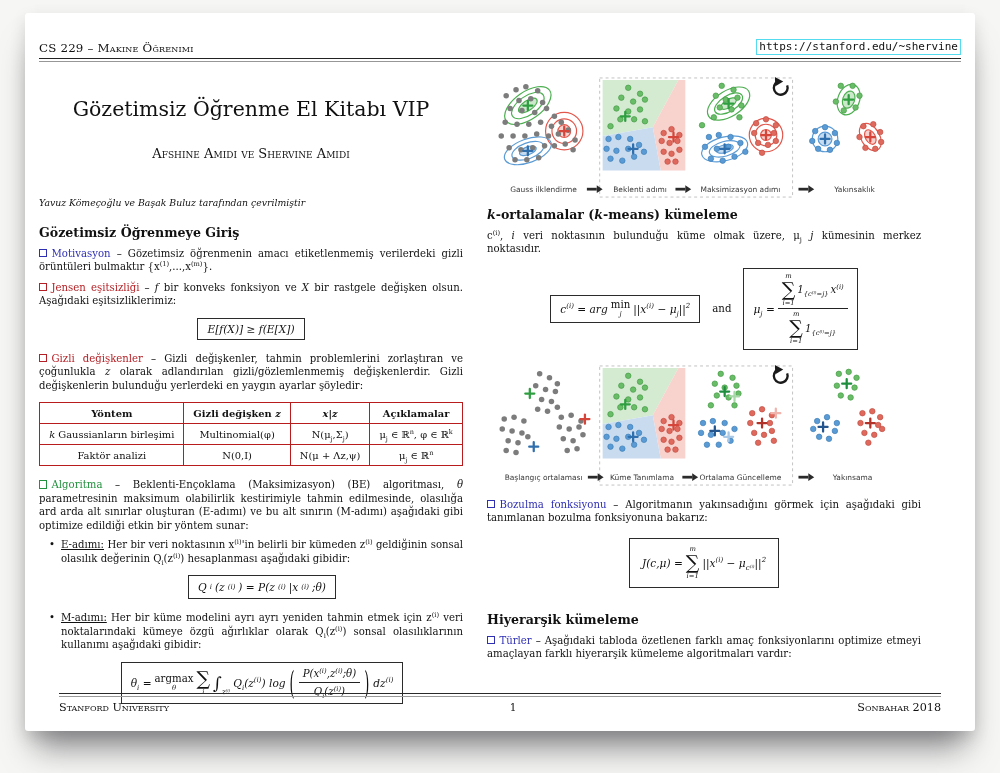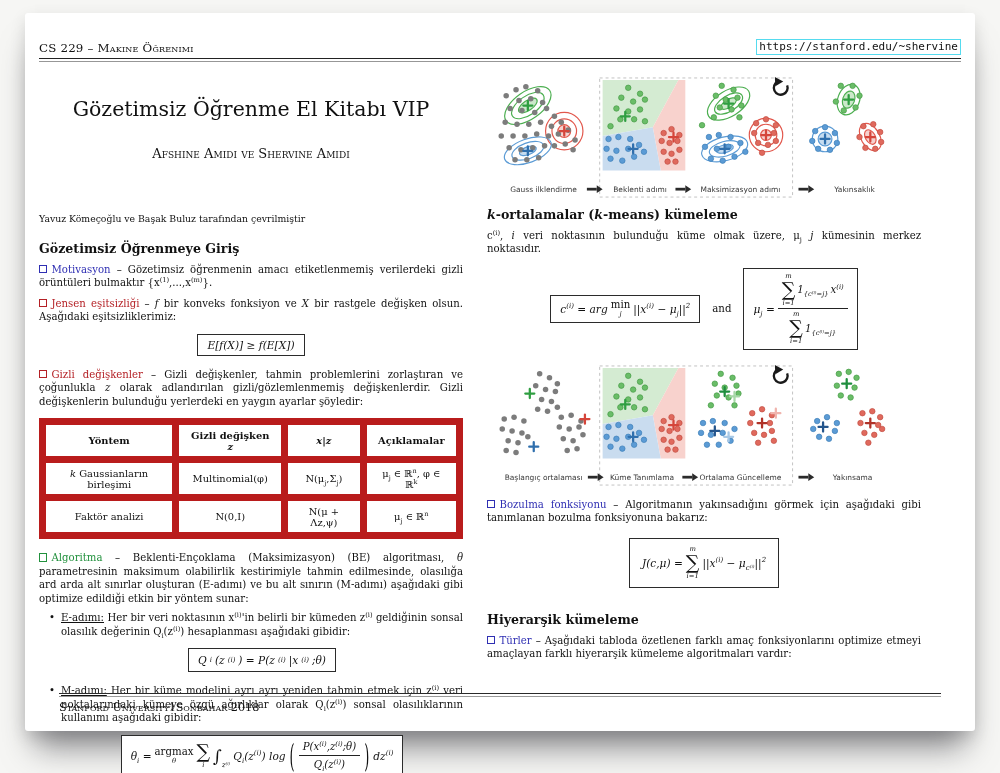--- a/index.html
+++ b/index.html
@@ -27,41 +27,41 @@
 
   
   .cols{display:flex;gap:24px;margin-top:10px;}
   .col-left{width:424px;flex:none;}
   .col-right{width:434px;flex:none;}
 
   
   .doc-title{font-size:20.5px;font-weight:400;text-align:center;margin:25px 6px 0;}
   .authors{font-size:13px;text-align:center;margin-top:25px;font-variant:small-caps;}
   .date{font-size:12px;text-align:center;margin-top:17px;}
-  .translator{font-size:9.3px;margin-top:52px;}
+  .translator{font-size:9.3px;font-style:italic;margin-top:36px;}
 
   h2.section{font-size:12.6px;font-weight:700;margin:17px 0 4px;}
   p.para{font-size:10.15px;line-height:1.33;text-align:justify;margin:7px 0 6px;}
   .term{font-weight:400;}
   .qbox{display:inline-block;width:5.5px;height:6.5px;border:1.2px solid currentColor;margin-right:5px;position:relative;top:.5px;}
   .term-item[data-color="blue"] .term,.term-item[data-color="blue"] .qbox{color:#2f2fb3;}
   .term-item[data-color="red"]  .term,.term-item[data-color="red"]  .qbox{color:#b42025;}
   .term-item[data-color="green"].term-item .term,.term-item[data-color="green"] .qbox{color:#22913d;}
 
   .formula-center{text-align:center;margin:10px 0 12px;}
   .fbox{
     display:inline-flex;align-items:center;gap:3px;
     border:1.1px solid #2b2b2b;padding:4px 9px;
     font-style:italic;font-size:10.6px;background:#fff;
   }
   sub,sup{font-size:66%;line-height:0;}
 
   
   .emtable{border-collapse:collapse;margin:10px auto 12px;font-size:9.9px;}
-  .emtable th,.emtable td{border:7px solid #b91c1c;padding:4.5px 9px;text-align:center;margin-top:10px;}
+  .emtable th,.emtable td{border:1px solid #b91c1c;padding:4.5px 9px;text-align:center;margin-top:10px;}
   .emtable th{font-weight:700;}
 
   
   .bullets{margin:6px 0 0 10px;padding:0;list-style:none;}
   .bullets li{position:relative;padding-left:12px;margin:0 0;font-size:10.15px;line-height:1.33;text-align:justify;}
   .bullets li::before{content:"\2022";position:absolute;left:0;top:0;}
   .ulabel{text-decoration:underline;}
 
   
   .opstack{display:inline-flex;flex-direction:column;align-items:center;line-height:1;}
@@ -89,21 +89,21 @@
   svg .egr{fill:none;stroke:#4caf50;stroke-width:1.2;}
   svg .ere{fill:none;stroke:#e2574c;stroke-width:1.2;}
   svg .ebl{fill:none;stroke:#5b9bd5;stroke-width:1.2;}
   svg .plus{fill:none;stroke-width:2.3;stroke-linecap:round;}
   svg .lbl{font-family:"DejaVu Sans", sans-serif;font-size:7.6px;fill:#3a3a3a;text-anchor:middle;}
   svg .dashbox{fill:none;stroke:#c2c2c2;stroke-width:1;stroke-dasharray:3 3;}
   svg .farr{fill:#2b2b2b;}
 
   
   .footer{position:absolute;left:34px;right:34px;bottom:17px;}
-  .footer-row{display:flex;justify-content:flex-start;align-items:baseline;font-size:11.2px;font-variant:small-caps;margin-top:4px;}
+  .footer-row{display:flex;justify-content:space-between;align-items:baseline;font-size:11.2px;font-variant:small-caps;margin-top:4px;}
   .footer .rule{height:2px;border-top:1.3px solid #2a2a2a;border-bottom:.8px solid #9a9a9a;}
   .pageno{font-variant:normal;font-size:10.5px;}
 </style>
 </head>
 <body>
 
 <div class="sheet">
   <div class="sheet-inner">
 
     <div class="hdr-row">

